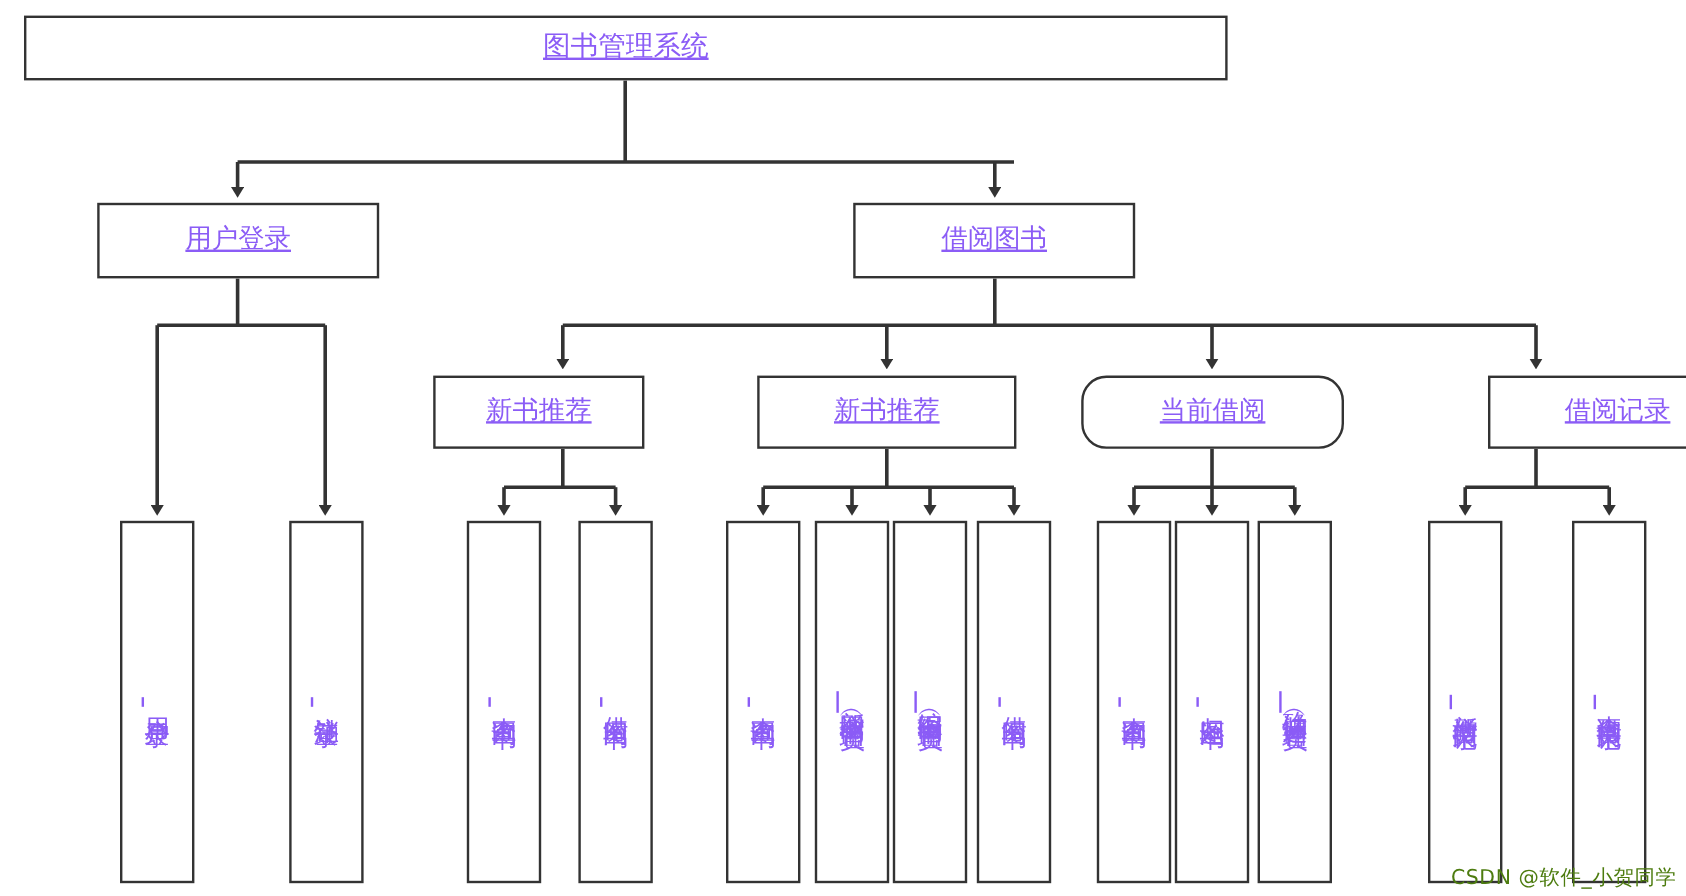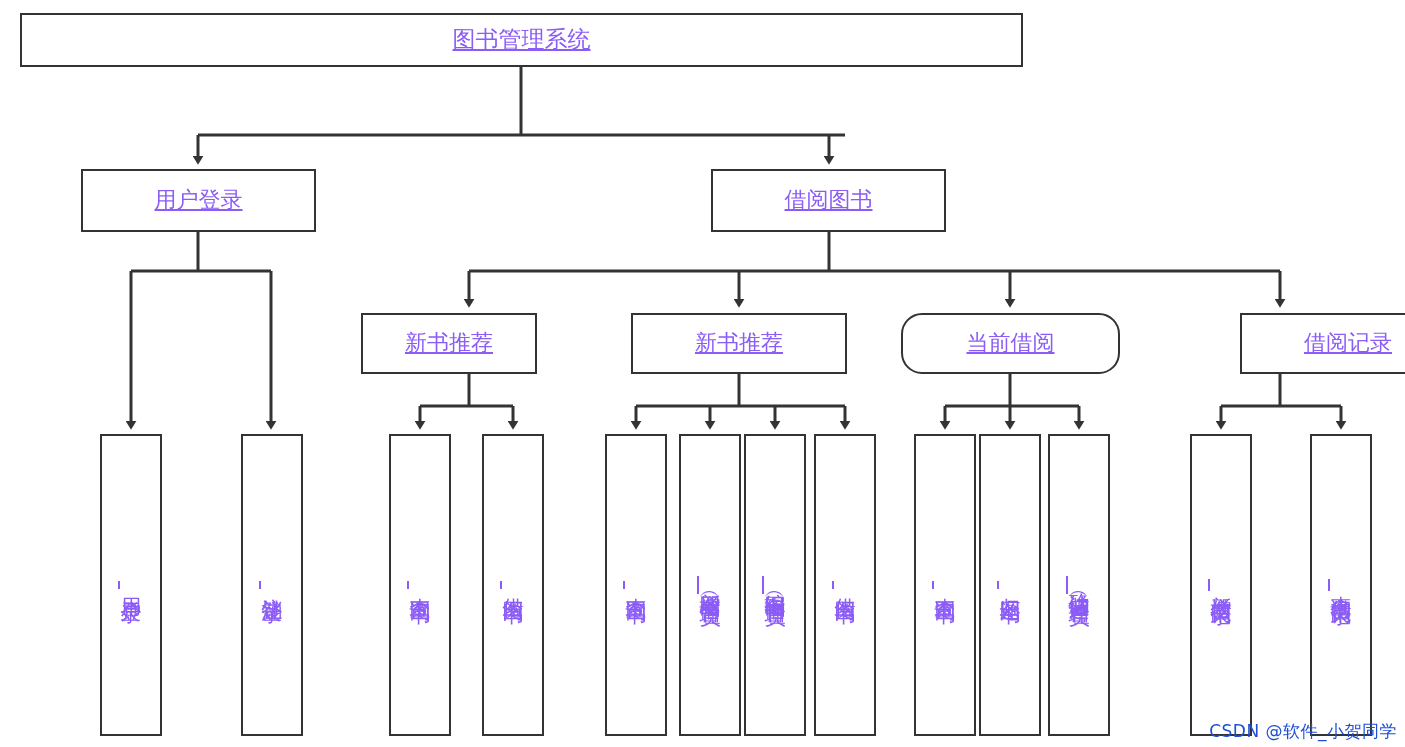--- a/index.html
+++ b/index.html
@@ -62,21 +62,21 @@
     font-size: 21px;
     letter-spacing: 2px;
     line-height: 1.05;
     white-space: nowrap;
   }
   .watermark {
     position: absolute;
     right: 8px;
     bottom: 4px;
     font-size: 17px;
-    color: #1d4ed8;
+    color: #4d7c0f;
     letter-spacing: 0.5px;
     z-index: 5;
     white-space: nowrap;
     font-family: "DejaVu Sans", "Liberation Sans", sans-serif;
   }
 </style>
 </head>
 <body>
 
 <div id="canvas">

